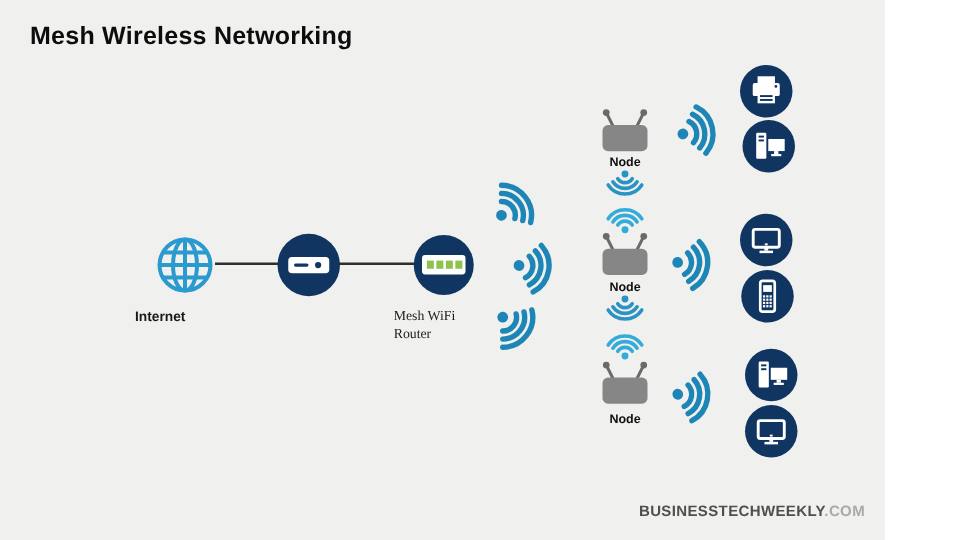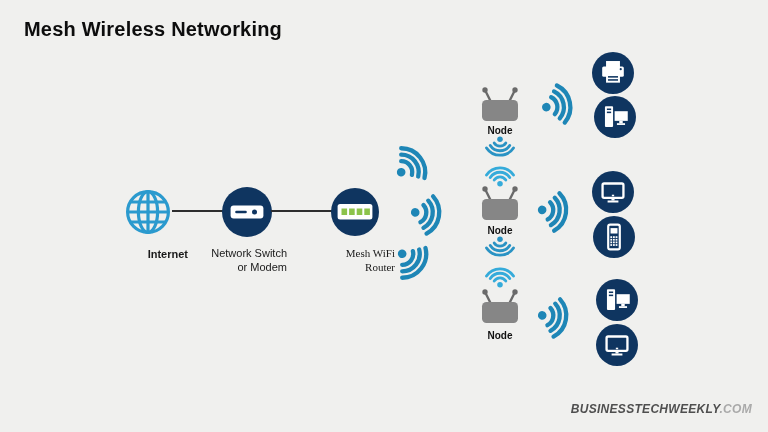--- a/index.html
+++ b/index.html
@@ -1,21 +1,21 @@
 <!DOCTYPE html>
 <html><head>
 <meta charset="utf-8">
 <style>
   html,body{margin:0;padding:0;}
   body{font-family:"Liberation Sans",sans-serif;}
-  .canvas{position:relative;width:768px;height:432px;background:#f0f0ee;overflow:hidden;}
+  .canvas{position:relative;width:708px;height:432px;background:#f0f0ee;overflow:hidden;}
 
   .title{position:absolute;left:24px;top:18px;font-size:20px;font-weight:800;color:#0d0d0d;letter-spacing:.2px;margin:0;}
 
-  .lbl{position:absolute;text-align:right;color:#1a1a1a;font-size:11px;line-height:13.5px;}
+  .lbl{position:absolute;text-align:left;color:#1a1a1a;font-size:11px;line-height:13.5px;}
   .lbl.bold{font-weight:bold;}
   .node-lbl{position:absolute;width:44px;text-align:center;font-size:10px;font-weight:bold;color:#111;}
 
   .connector{position:absolute;height:2.4px;background:#2e2e2e;top:210px;}
   .c1{left:172px;width:51px;}
   .c2{left:271px;width:61px;}
 
   .circle{position:absolute;border-radius:50%;background:#0f3560;display:flex;align-items:center;justify-content:center;}
   .circle.big{width:50px;height:50px;}
   .circle.dev{width:42px;height:42px;}
@@ -24,21 +24,21 @@
 
   .fan{position:absolute;width:44px;height:44px;color:#1e86b6;}
   .mini{position:absolute;width:30px;height:24px;}
   .mini.up{color:#35abda;}
   .mini.down{color:#2a93c4;transform:rotate(180deg);}
 
   .nodebox{position:absolute;width:46px;height:36px;}
 
   .dev-header{position:absolute;left:530px;top:35px;width:164px;text-align:center;font-size:11px;color:#222;}
 
-  .watermark{position:absolute;right:16px;top:402px;font-size:12px;font-weight:bold;letter-spacing:.3px;font-style:italic;}
+  .watermark{position:absolute;right:16px;top:402px;font-size:12px;font-weight:bold;letter-spacing:.3px;}
   .watermark .brand{color:#4f4f4f;}
   .watermark .suffix{color:#a9a9a9;}
 
   svg{display:block;width:100%;height:100%;}
 </style>
 </head>
 <body>
 
 <svg width="0" height="0" style="position:absolute" aria-hidden="true">
   <defs>
@@ -144,21 +144,20 @@
   <div class="connector c2"></div>
   <div class="circle big" style="left:331px;top:188px;width:48px;height:48px;">
     <div style="width:36px;height:18px;">
         <svg viewBox="0 0 36 18">
           <use href="#sym-routerled"></use>
         </svg>
       </div>
   </div>
 
   <div class="lbl bold" style="left:108px;top:248px;width:80px;">Internet</div>
-  <div class="lbl" style="left:207px;top:247px;width:80px;">Network Switch or Modem</div>
   <div class="lbl" style="left:315px;top:247px;width:80px;font-family:Liberation Serif, serif;">Mesh WiFi Router</div>
 
   <div class="fan" style="left:391px;top:141px;transform:rotate(-38deg);">
       <svg viewBox="0 0 44 44">
         <use href="#sym-wifi-fan"></use>
       </svg>
     </div>
   <div class="fan" style="left:408px;top:193px;transform:rotate(10deg);">
       <svg viewBox="0 0 44 44">
         <use href="#sym-wifi-fan"></use>

